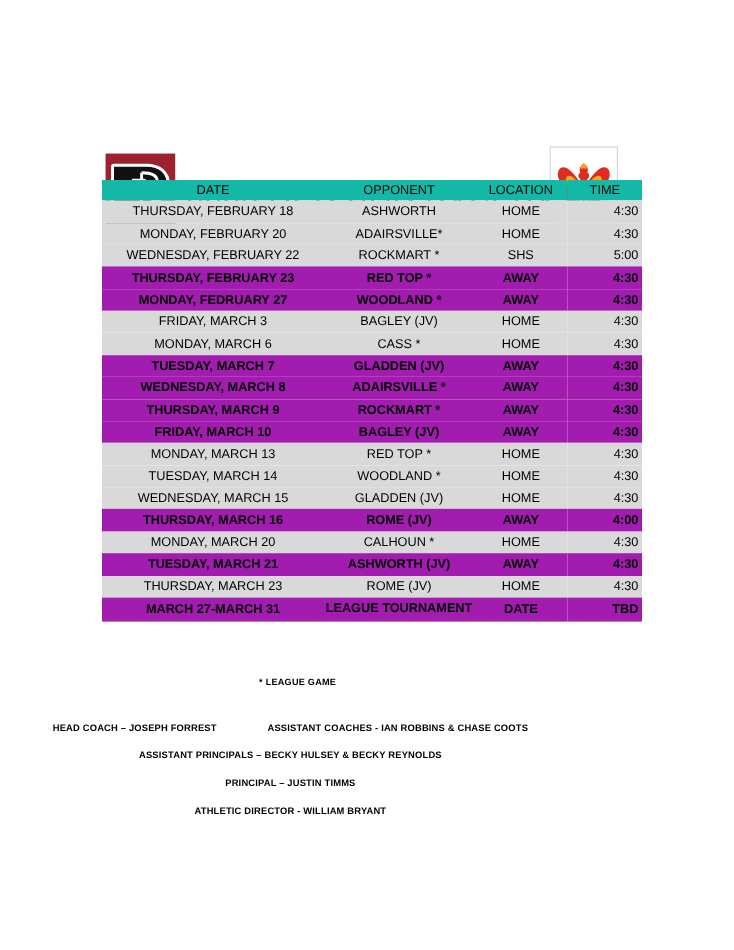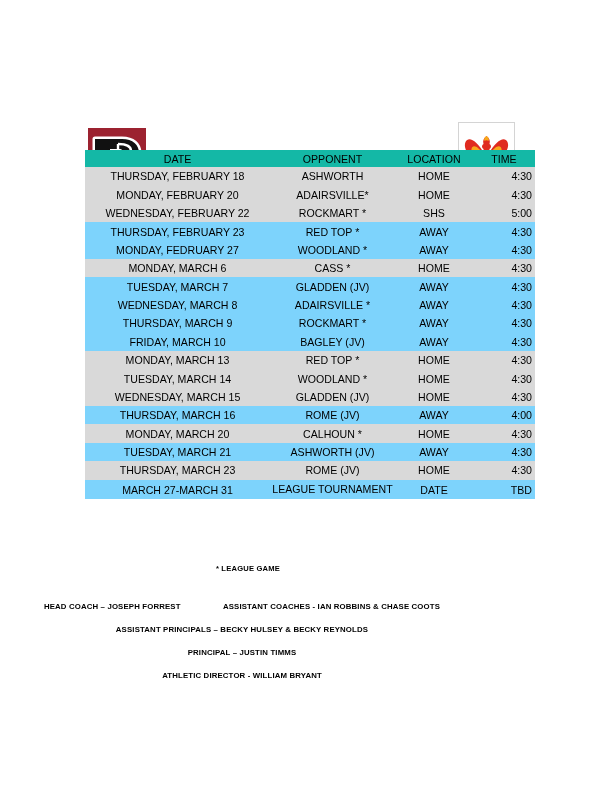--- a/index.html
+++ b/index.html
@@ -88,21 +88,21 @@
     padding-bottom: 2px;
   }
   .col-date   { width: 185px; }
   .col-opp    { width: 125px; }
   .col-loc    { width: 78px;  }
   .col-time   { width: 62px;  }
 
   td.c-time { text-align: right; padding-right: 3px; }
 
   tr.shaded td { background: #d9d9d9; }
-  tr.plain  td { background: #7dd3fc; }
+  tr.plain  td { background: #a21caf; font-weight: bold; }
 
   td.opp-wrap {
     white-space: normal;
     line-height: 13.5px;
   }
 
   
   .league-note {
     position: absolute;
     left: 0;
@@ -211,20 +211,26 @@
         <td class="c-loc">AWAY</td>
         <td class="c-time">4:30</td>
       </tr>
       <tr class="plain">
         <td class="c-date">MONDAY, FEDRUARY 27</td>
         <td class="c-opp">WOODLAND *</td>
         <td class="c-loc">AWAY</td>
         <td class="c-time">4:30</td>
       </tr>
       <tr class="shaded">
+        <td class="c-date">FRIDAY, MARCH 3</td>
+        <td class="c-opp">BAGLEY (JV)</td>
+        <td class="c-loc">HOME</td>
+        <td class="c-time">4:30</td>
+      </tr>
+      <tr class="shaded">
         <td class="c-date">MONDAY, MARCH 6</td>
         <td class="c-opp">CASS *</td>
         <td class="c-loc">HOME</td>
         <td class="c-time">4:30</td>
       </tr>
       <tr class="plain">
         <td class="c-date">TUESDAY, MARCH 7</td>
         <td class="c-opp">GLADDEN (JV)</td>
         <td class="c-loc">AWAY</td>
         <td class="c-time">4:30</td>

